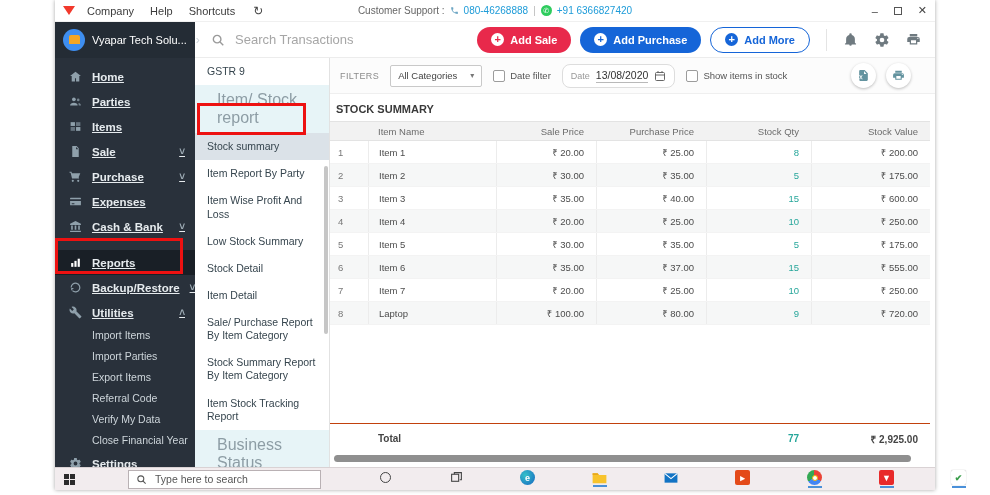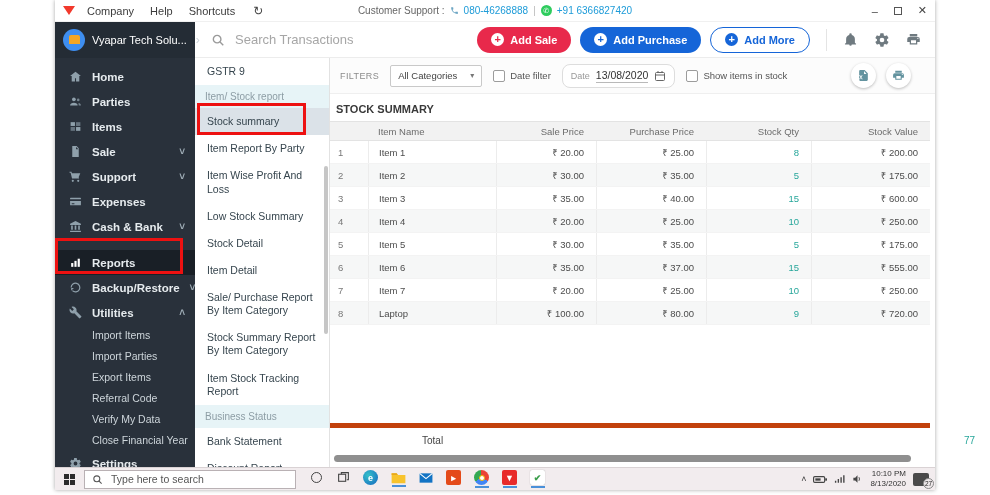--- a/index.html
+++ b/index.html
@@ -44,32 +44,32 @@
   .pill-purchase{background:#1565d8;}.pill-purchase .plus{color:#1565d8;}
   .pill-more{background:#fff;border:1px solid #1565d8;color:#1565d8;}
   .pill-more .plus{background:#1565d8;color:#fff;}
   .hdr-icons{display:flex;align-items:center;gap:16px;margin:0 14px 0 16px;color:#6f7a80;}
   .hdr-divider{width:1px;height:22px;background:#e4e4e4;margin-left:16px;}
   .icon-btn svg{display:block;}
   
   .sidebar{position:absolute;left:0;top:58px;width:140px;height:409px;background:#29313b;
     overflow:hidden;padding-top:6px;}
   .sb-item{display:flex;align-items:center;height:25px;padding:0 10px 0 13px;color:#e6ebee;
-    font-size:11.5px;font-weight:bold;gap:10px;cursor:pointer;}
+    font-size:11.5px;font-weight:bold;gap:10px;cursor:pointer;text-decoration:underline;}
   .sb-item .sb-ico{color:#8fa0ab;display:flex;width:14px;justify-content:center;flex-shrink:0;}
   .sb-item .chev{margin-left:auto;color:#9fadb6;font-size:10px;}
   .sb-gap{height:11px;}
   .sb-item.selected{background:#191f26;}
   .sb-sub{display:block;height:21px;line-height:21px;padding-left:37px;color:#cdd5da;
     font-size:10.5px;cursor:pointer;white-space:nowrap;}
   
   .submenu{position:absolute;left:140px;top:58px;width:135px;height:409px;background:#fff;
     border-right:1px solid #e2e2e2;overflow:hidden;font-size:10.5px;color:#36454e;}
   .sm-item{padding:7px 6px 7px 12px;cursor:pointer;line-height:1.25;}
-  .sm-section{background:#e7f4f7;color:#8d9da5;padding:6px 6px 6px 10px;font-size:10px;}
+  .sm-section{background:#e7f4f7;color:#8d9da5;padding:6px 6px 6px 22px;font-size:16px;}
   .sm-item.selected{background:#dbe2e8;}
   .sm-scroll{position:absolute;right:1px;top:108px;width:4px;height:168px;background:#c6c6c6;
     border-radius:2px;}
   
   .main{position:absolute;left:275px;top:58px;right:0;height:409px;display:flex;
     flex-direction:column;background:#fff;}
   .filterbar{height:36px;background:#fcfcfc;border-bottom:1px solid #efefef;display:flex;
     align-items:center;padding:0 10px;gap:11px;flex-shrink:0;}
   .flt-label{font-size:9px;color:#8b8b8b;letter-spacing:.4px;}
   .flt-select{border:1px solid #c9c9c9;border-radius:2px;background:#fff;height:22px;width:92px;
@@ -95,28 +95,28 @@
     height:20px;font-size:9.5px;color:#6b6b6b;}
   .tdata{height:23px;font-size:9.5px;color:#4c4c4c;border-bottom:1px solid #f3f3f3;cursor:default;}
   .tdata.alt{background:#f6f7f7;}
   .td{padding:0 10px;height:100%;display:flex;align-items:center;}
   .td.rt{justify-content:flex-end;padding-right:12px;}
   .td.num{color:#777;padding-left:8px;}
   .tdata .td + .td, .thead .td + .td{border-left:1px solid #ececec;}
   .thead .td{border-left:none !important;}
   .qty{color:#26a69a;}
   .spacer{flex:1;}
-  .totalrow{border-top:5px solid #c2410c;height:30px;font-size:10px;color:#444;font-weight:normal;
-    margin-right:5px;flex-shrink:0;gap:44px;}
+  .totalrow{border-top:1px solid #c2410c;height:30px;font-size:10px;color:#444;font-weight:bold;
+    margin-right:5px;flex-shrink:0;}
   .hscroll{height:8px;margin:2px 6px 4px 4px;flex-shrink:0;position:relative;}
   .hscroll .thumb{position:absolute;left:0;top:0;height:7px;width:97%;background:#8f8f8f;
     border-radius:4px;cursor:grab;}
   
   .taskbar{position:absolute;left:0;top:467px;right:0;height:23px;background:#f2ecee;
-    border-top:1px solid #d9d2d4;display:flex;align-items:center;}
+    border-top:1px solid #d9d2d4;display:flex;align-items:center;gap:44px;}
   .start{padding:0 9px;display:grid;grid-template-columns:5px 5px;grid-template-rows:5px 5px;
     gap:1px;cursor:pointer;}
   .start i{background:#2b2b2b;display:block;}
   .tb-search{width:212px;height:19px;background:#fff;border:1px solid #b9b1b4;display:flex;
     align-items:center;gap:6px;padding:0 7px;}
   .tb-search input{border:none;outline:none;font-size:10.5px;color:#444;width:160px;
     font-family:"Liberation Sans",sans-serif;background:transparent;}
   .tb-search input::placeholder{color:#555;}
   .tb-ico{margin-left:13px;cursor:pointer;display:flex;flex-direction:column;align-items:center;}
   .tb-ico .ind{width:14px;height:2px;margin-top:1px;background:transparent;}
@@ -248,21 +248,21 @@
         </span>
       <span>Sale</span>
       <span class="chev">˅</span>
     </div>
     <div class="sb-item">
       <span class="sb-ico">
           <svg width="13" height="13" viewBox="0 0 24 24" fill="currentColor">
             <path d="M7 18a2 2 0 1 0 0 4 2 2 0 0 0 0-4zm10 0a2 2 0 1 0 0 4 2 2 0 0 0 0-4zM7.2 14h10.3l3.4-8H5.3L4.6 3H1v2h2l2.6 10.5h12.9v-1.5z"></path>
           </svg>
         </span>
-      <span>Support</span>
+      <span>Purchase</span>
       <span class="chev">˅</span>
     </div>
     <div class="sb-item">
       <span class="sb-ico">
           <svg width="13" height="13" viewBox="0 0 24 24" fill="currentColor">
             <path d="M21 5H3a1 1 0 0 0-1 1v2h20V6a1 1 0 0 0-1-1zM2 18a1 1 0 0 0 1 1h18a1 1 0 0 0 1-1v-7H2v7zm3-3h5v2H5v-2z"></path>
           </svg>
         </span>
       <span>Expenses</span>
     </div>

